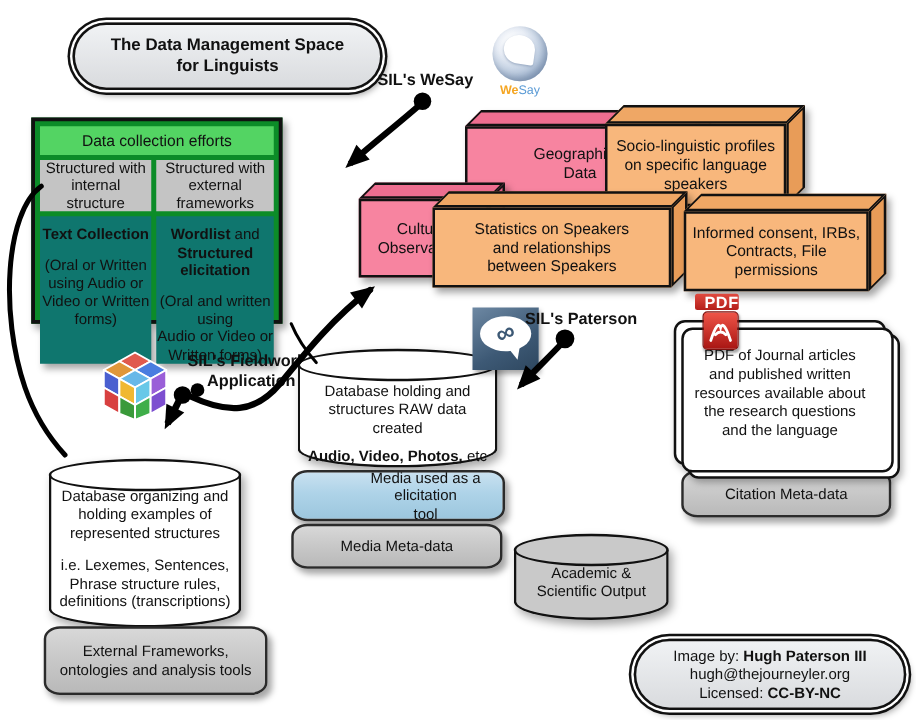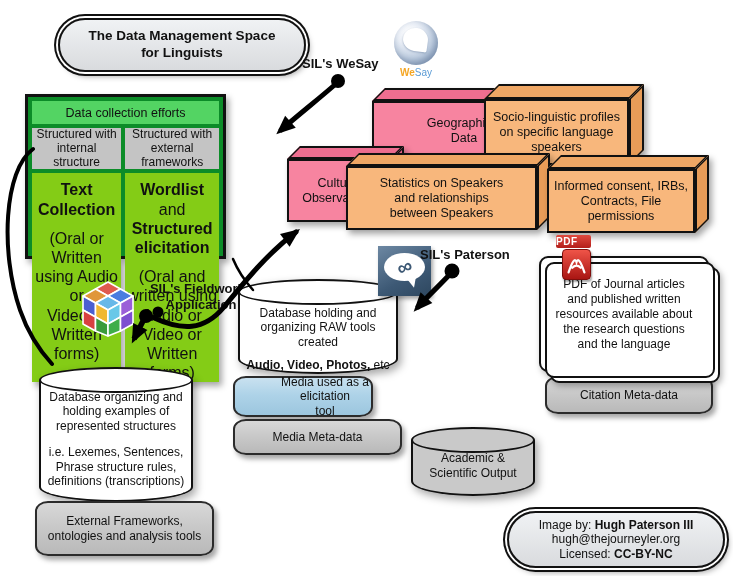--- a/index.html
+++ b/index.html
@@ -36,22 +36,22 @@
     background: #0C8C28; border: 3px solid #111;
     padding: 4px; display: flex; flex-direction: column; gap: 4px;
     filter: drop-shadow(3px 4px 3px rgba(0,0,0,.35));
   }
   .ghead { background: #53D463; flex: 0 0 23px; display:flex; align-items:center;
            justify-content:center; font-size: 12.5px; }
   .gcols { flex: 1; display: grid; grid-template-columns: 1fr 1.05fr; gap: 4px; }
   .gcol  { display: flex; flex-direction: column; gap: 4px; }
   .ghdr  { background: #C4C4C4; flex: 0 0 34px; display:flex; align-items:center;
            justify-content:center; text-align:center; font-size: 12px; line-height: 1.15; }
-  .gbody { background: #84cc16; flex: 1; text-align: center; padding-top: 7px;
-           font-size: 16px; line-height: 1.2; }
+  .gbody { background: #0f766e; flex: 1; text-align: center; padding-top: 7px;
+           font-size: 12px; line-height: 1.2; }
   .gbody .gap { margin-top: 10px; }
 
   
   .b3d { position: absolute; filter: drop-shadow(3px 4px 3px rgba(0,0,0,.35)); }
   .b3d .front { position: absolute; inset: 0; border: 2.2px solid #111;
                 display:flex; align-items:center; justify-content:center;
                 text-align:center; font-size: 12.5px; line-height: 1.2;
                 background: var(--c); }
   .b3d .ftop  { position: absolute; left: 0; top: calc(var(--d) * -1);
                 width: 100%; height: var(--d); background: var(--ct);
@@ -86,21 +86,21 @@
   #cyl-academic .cyl-text { top: 14px; bottom: 6px; display:flex; align-items:center; justify-content:center; }
 
   
   .band { position: absolute; border: 2.2px solid #2b2b2b;
           border-radius: 13px / 10px;
           display:flex; align-items:center; justify-content:center;
           text-align:center; font-size: 12px; line-height: 1.2;
           box-shadow: 3px 4px 5px rgba(0,0,0,.35); }
   .band.blue { background: linear-gradient(#c9e1f0, #AED3E8 45%, #9cc6de); }
   .band.gray { background: linear-gradient(#d8d8d8, #C9C9C9 45%, #b9b9b9); }
-  #band-elicitation { left: 233px; top: 376px; width: 140px; height: 41px; padding-left: 44px; }
+  #band-elicitation { left: 233px; top: 376px; width: 171px; height: 41px; padding-left: 44px; }
   #band-media-meta  { left: 233px; top: 419px; width: 169px; height: 36px; }
   #band-citation    { left: 545px; top: 376px; width: 168px; height: 38px; }
   #band-external    { left:  35px; top: 501px; width: 179px; height: 55px; }
 
   
   .paper { position: absolute; background: #fff; border: 2.2px solid #111;
            border-radius: 9px; z-index: 2;
            display:flex; align-items:center; justify-content:center;
            text-align:center; font-size: 12px; line-height: 1.25;
            filter: drop-shadow(2px 3px 3px rgba(0,0,0,.3)); }
@@ -141,21 +141,21 @@
       border-left: 5px solid transparent; border-right: 4px solid transparent;
       border-top: 10px solid #fff; transform: rotate(-12deg); }
   .sm-inf { position:absolute; left: 6px; top: 7px; width: 41px; height: 28px;
       display:flex; align-items:center; justify-content:center;
       font-size: 21px; font-weight:bold; color:#3d5975; transform: rotate(-22deg); }
 
   
   #pdf-icon { position:absolute; left: 554px; top: 235px; width: 40px; height: 46px; z-index: 3; }
   .pdf-tab { position:absolute; left: 2px; top: 0; width: 35px; height: 13px;
       background: linear-gradient(#e04a3f, #b41f1a); border-radius: 2px;
-      color:#fff; font-size: 10px; font-weight: bold; text-align:left; line-height: 13px;
+      color:#fff; font-size: 13px; font-weight: bold; text-align:right; line-height: 13px;
       letter-spacing: .5px; }
   .pdf-main { position:absolute; left: 8px; top: 14px; width: 29px; height: 31px;
       background: linear-gradient(#ef5448, #a91613); border: 1px solid #7e0f0d;
       border-radius: 4px; box-shadow: 1px 2px 2px rgba(0,0,0,.35); }
 
   
   #fieldworks-logo { position:absolute; left: 78px; top: 279px; width: 60px; height: 58px; }
 
   
   #arrows { position:absolute; left:0; top:0; z-index: 50; pointer-events: none; }
@@ -272,21 +272,21 @@
     </div>
   </div>
   <div id="band-external" class="band gray pre">External Frameworks,
 ontologies and analysis tools</div>
 
   <div id="cyl-raw" class="cyl">
     <div class="cyl-body"></div>
     <div class="cyl-top"></div>
     <div class="cyl-text">
       <div class="pre">Database holding and
-organizing RAW tools
+structures RAW data
 created</div>
       <div style="margin-top:9px"><span class="b">Audio, Video, Photos,</span><span> etc</span></div>
     </div>
   </div>
   <div id="band-elicitation" class="band blue pre">Media used as a elicitation
 tool</div>
   <div id="band-media-meta" class="band gray">Media Meta-data</div>
 
   <div id="saymore-logo">
     <div class="sm-bubble"></div>

